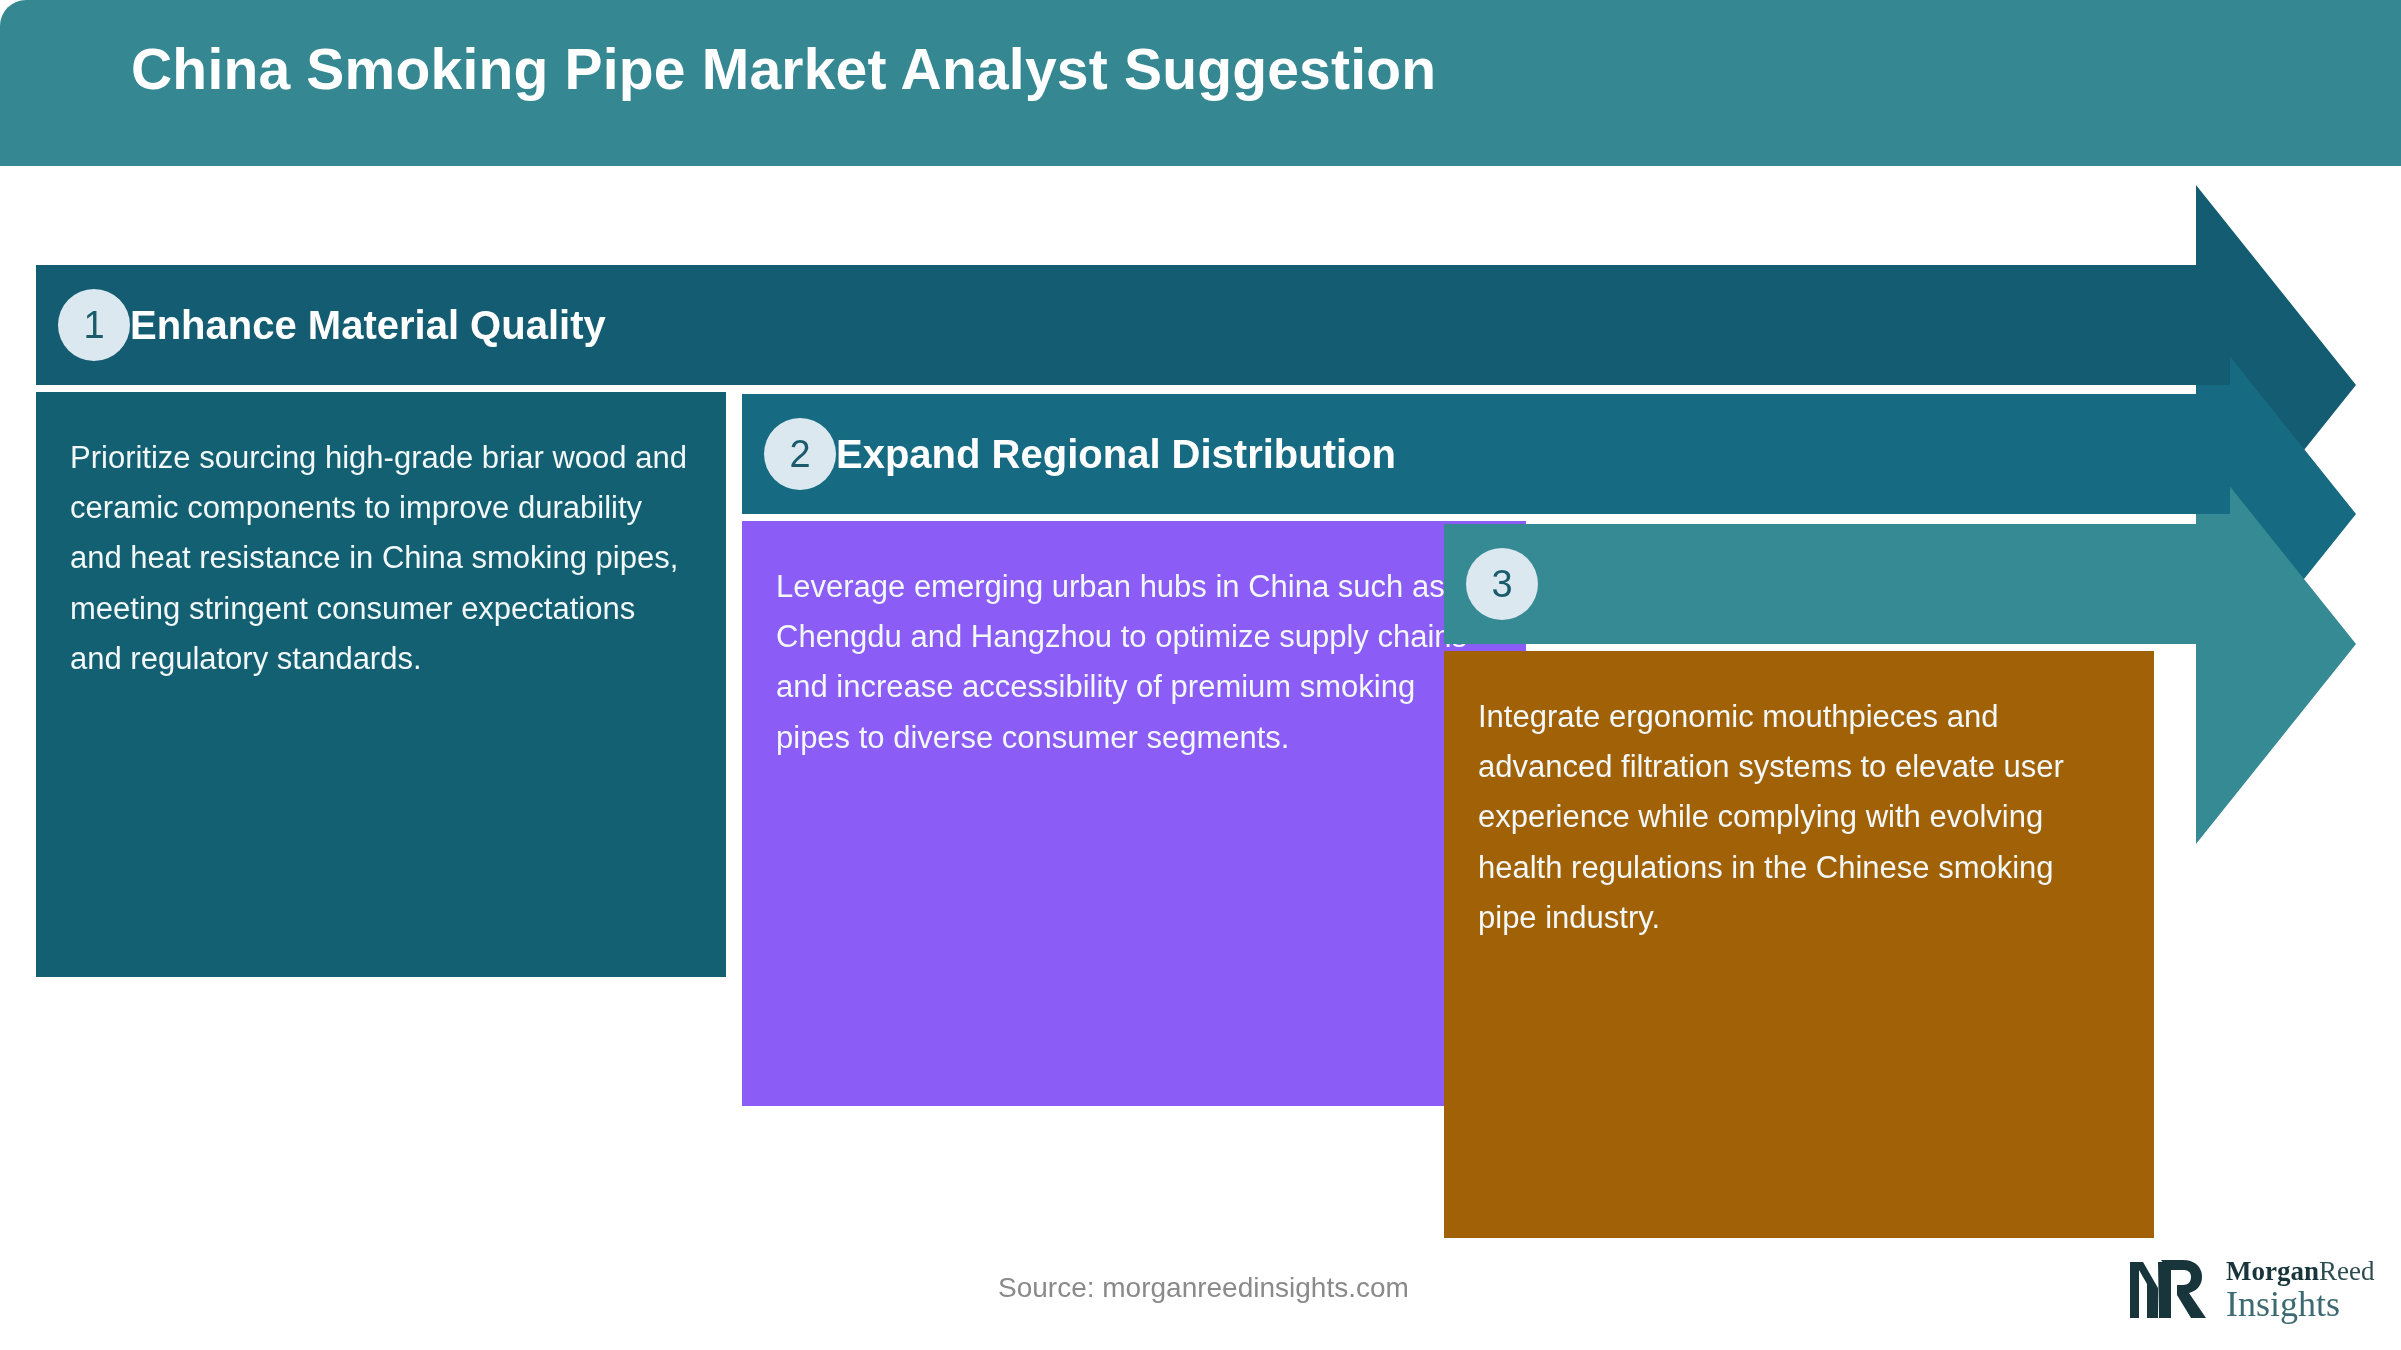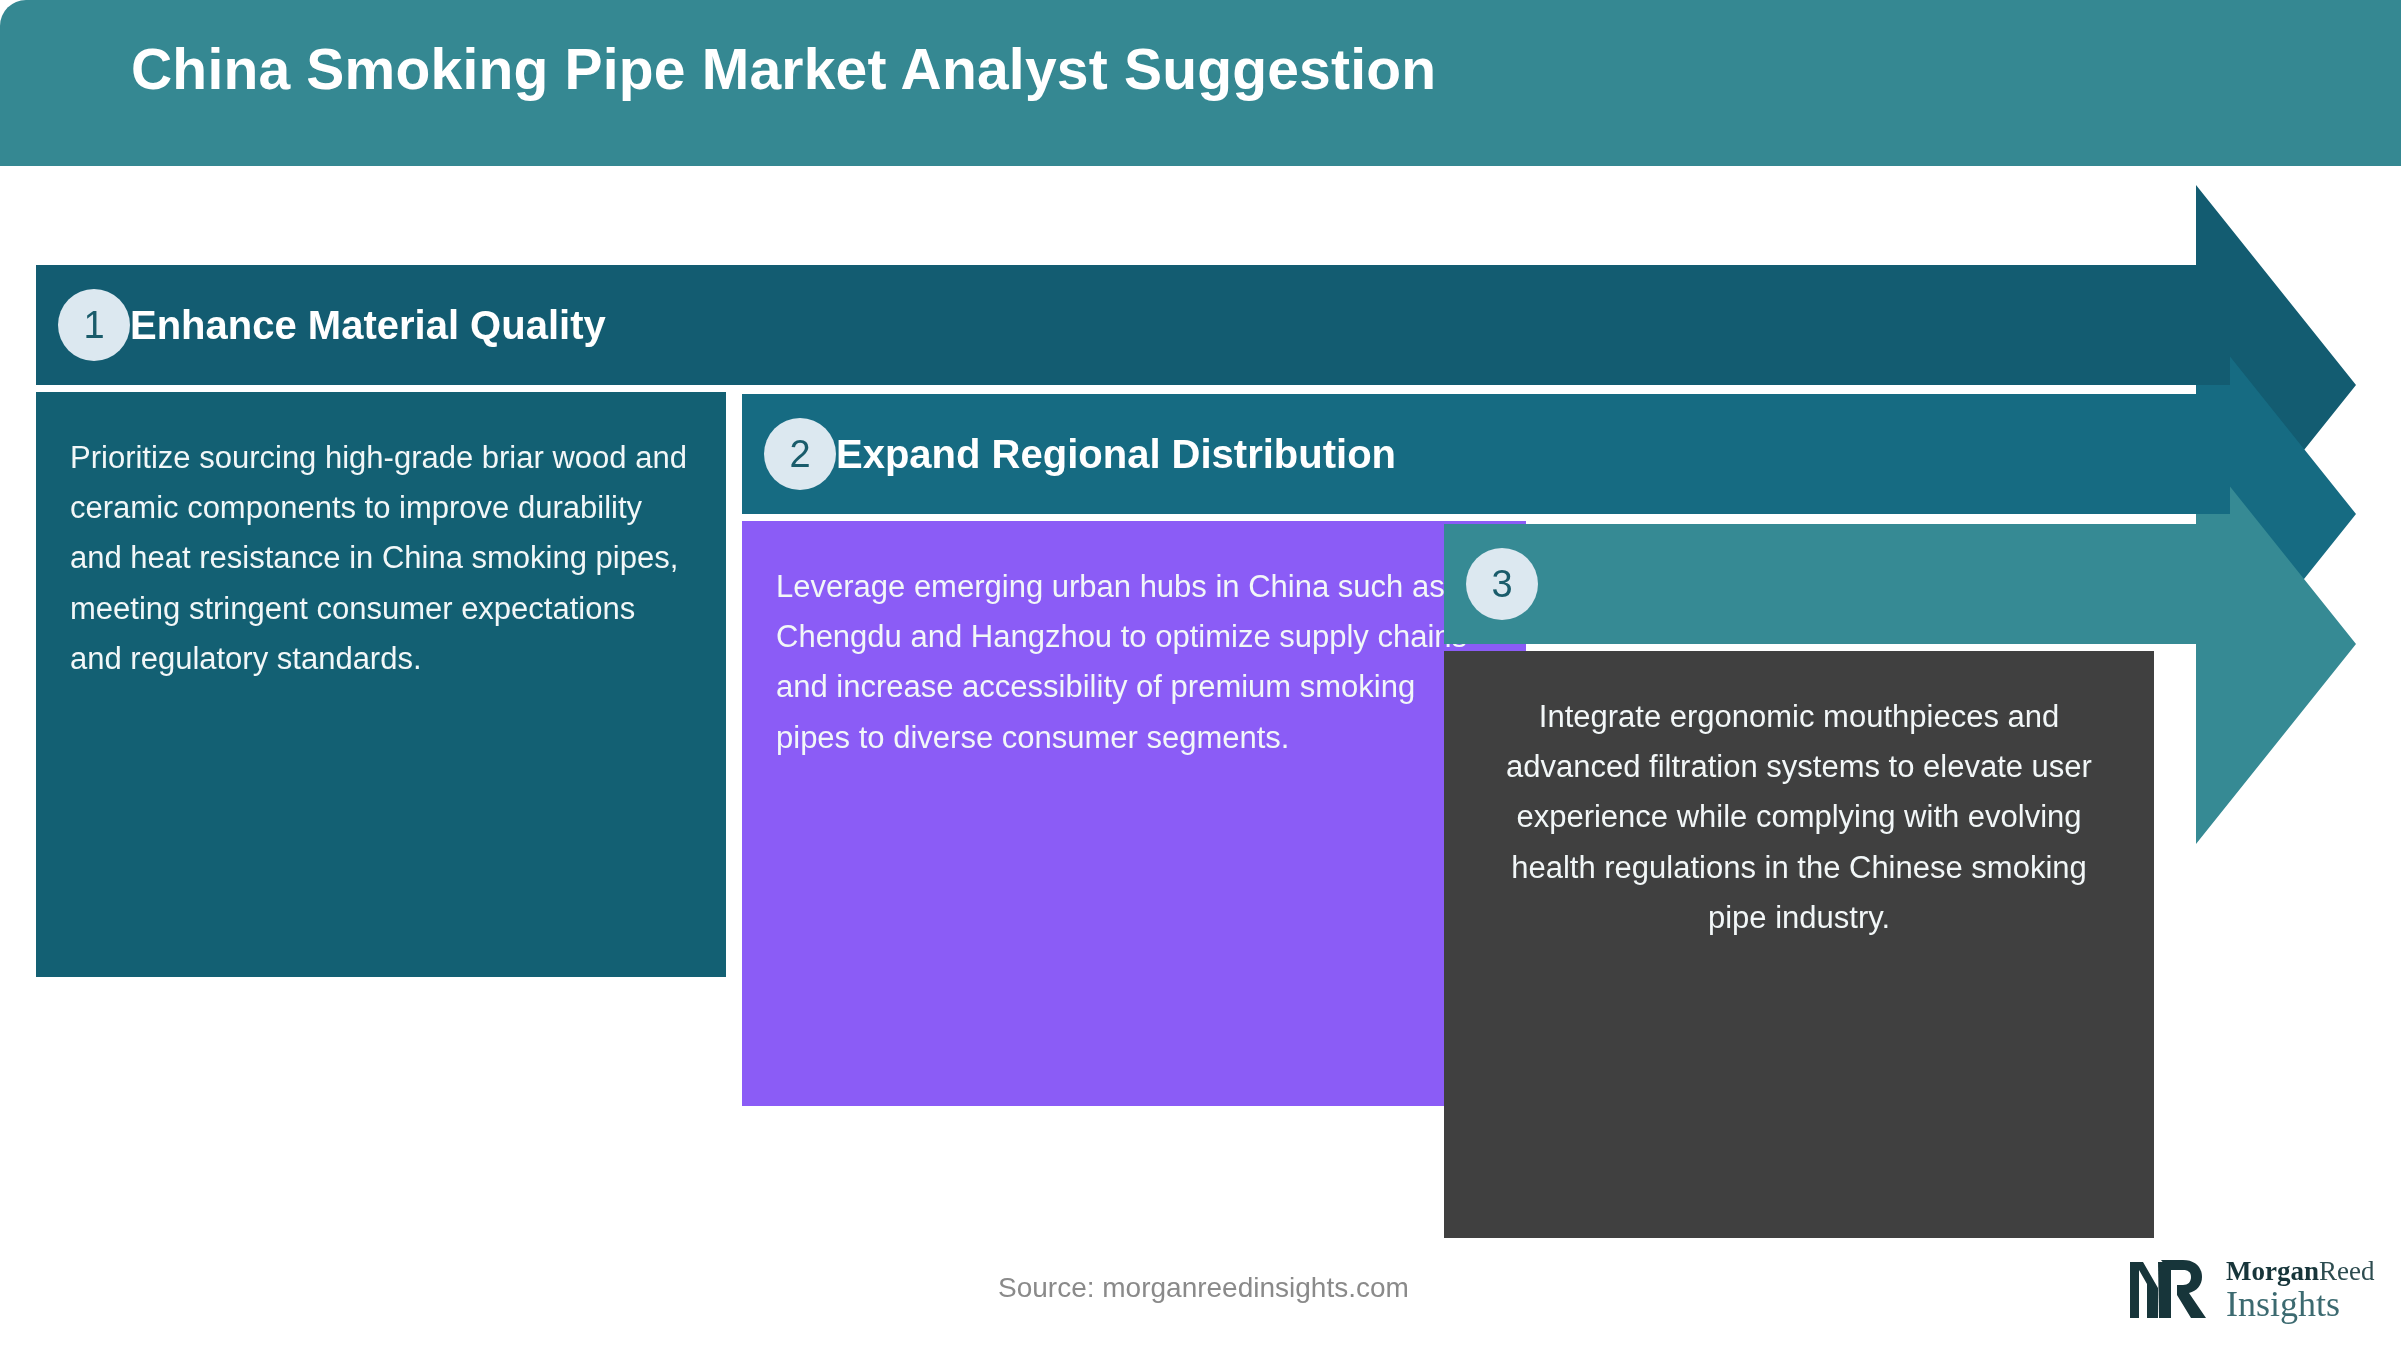--- a/index.html
+++ b/index.html
@@ -120,22 +120,21 @@
     top: 521px;
     width: 784px;
     height: 585px;
     background: #8b5cf6;
   }
   #panel-3 {
     left: 1444px;
     top: 651px;
     width: 710px;
     height: 587px;
-    background: #404040;
-    text-align: center;
+    background: #a16207;
   }
   .panel-text {
     font-size: 31px;
     line-height: 1.62;
     color: #F2F7F8;
     font-weight: 400;
   }
 
   
   #source-note {

